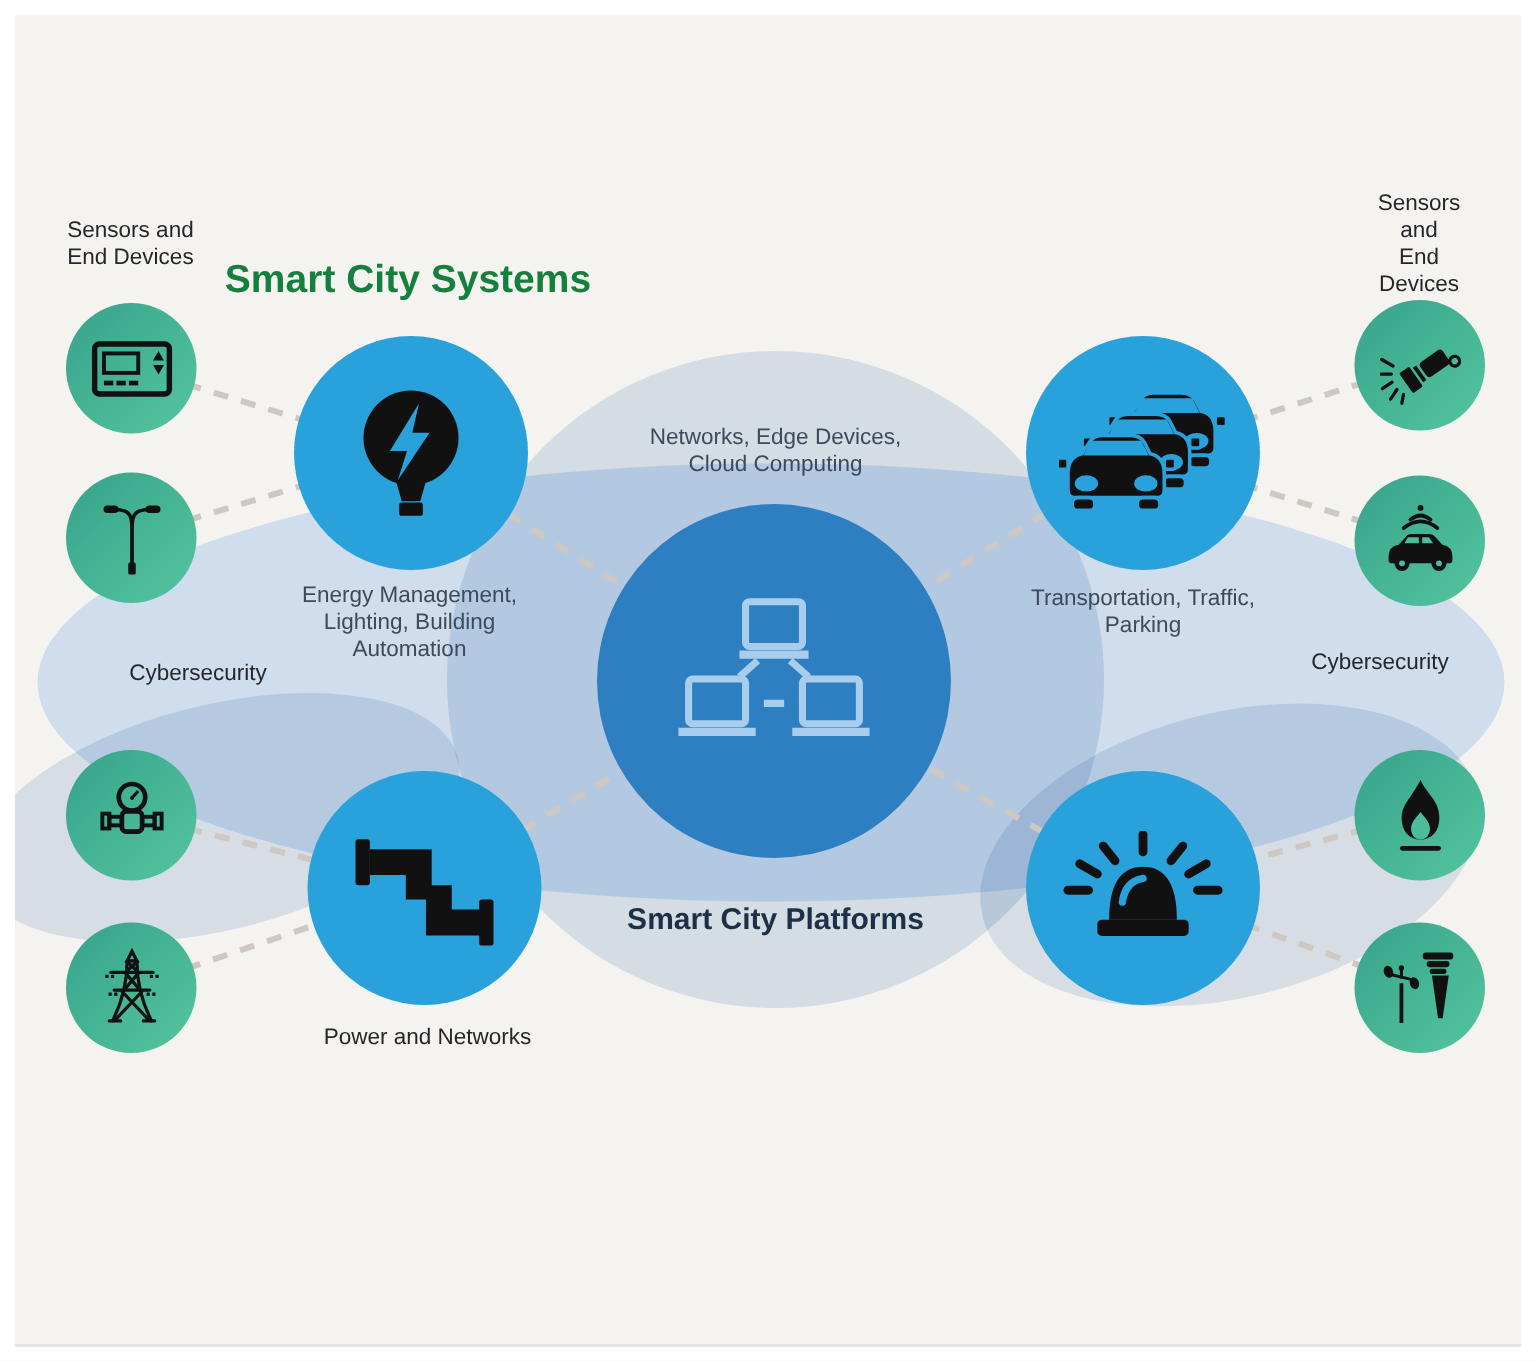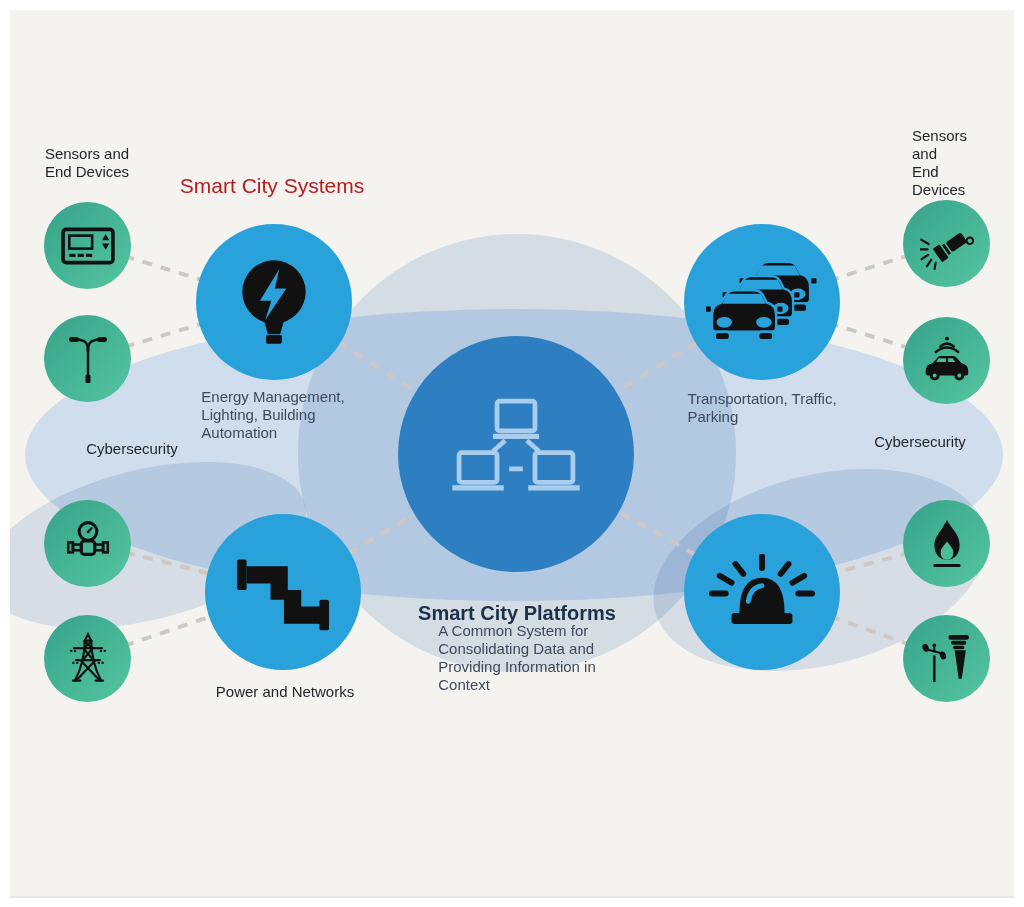--- a/index.html
+++ b/index.html
@@ -19,25 +19,25 @@
   .lines-layer{position:absolute;left:0;top:0;pointer-events:none}
   .circle{
     position:absolute;border-radius:50%;
     display:flex;align-items:center;justify-content:center;
   }
   .cat{background:#29a2dc}
   .center-circle{background:#2e7fc2}
   .green{background:linear-gradient(135deg,#37a28b 0%,#45b494 48%,#55c4a0 100%)}
   .lbl{
     position:absolute;transform:translate(-50%,-50%);
-    text-align:left;white-space:pre-line;
+    text-align:center;white-space:pre-line;
     color:#3d4a5c;font-size:15px;line-height:1.2;
   }
   .lbl.dark{color:#25262b}
-  .lbl.heading{font-weight:normal;font-size:21px;color:#b91c1c;white-space:nowrap}
+  .lbl.heading{font-weight:bold;font-size:26px;color:#15803d;white-space:nowrap}
   .lbl.platforms{font-weight:bold;font-size:20px;color:#1c3047;white-space:nowrap}
   svg{display:block}
 </style>
 </head>
 <body>
 
 <div class="canvas">
 
   <div class="shape band" style="left:15px;top:299px;width:978px;height:292px"></div>
   <div class="shape wing" style="left:-30px;top:460px;width:330px;height:150px;transform:rotate(-14deg)"></div>
@@ -256,33 +256,31 @@
     </svg>
   </div>
 
   <div class="lbl dark" style="left:77px;top:153px">Sensors and
 End Devices</div>
   <div class="lbl dark" style="left:936px;top:153px">Sensors and
 End Devices</div>
 
   <div class="lbl heading" style="left:262px;top:176px">Smart City Systems</div>
 
+  <div class="lbl" style="left:507px;top:291px">Networks, Edge Devices,
+Cloud Computing</div>
 
   <div class="lbl" style="left:752px;top:398px">Transportation, Traffic,
 Parking</div>
 
   <div class="lbl" style="left:263px;top:405px">Energy Management,
 Lighting, Building
 Automation</div>
 
   <div class="lbl dark" style="left:122px;top:439px">Cybersecurity</div>
   <div class="lbl dark" style="left:910px;top:432px">Cybersecurity</div>
 
   <div class="lbl platforms" style="left:507px;top:603px">Smart City Platforms</div>
-  <div class="lbl" style="left:507px;top:648px">A Common System for
-Consolidating Data and
-Providing Information in
-Context</div>
 
   <div class="lbl dark" style="left:275px;top:682px">Power and Networks</div>
 
 
 </div>
 
 </body></html>

